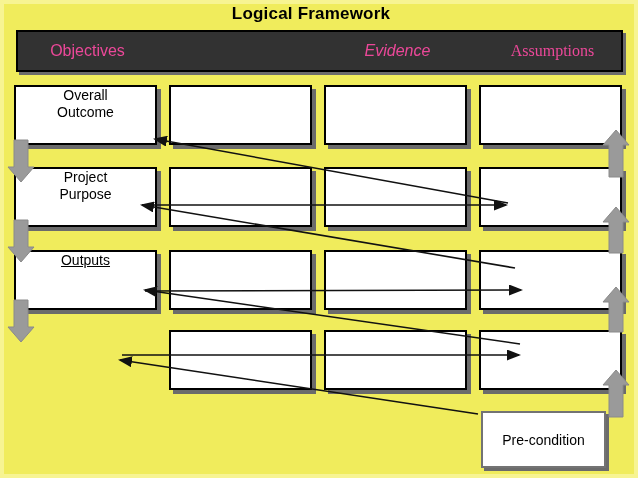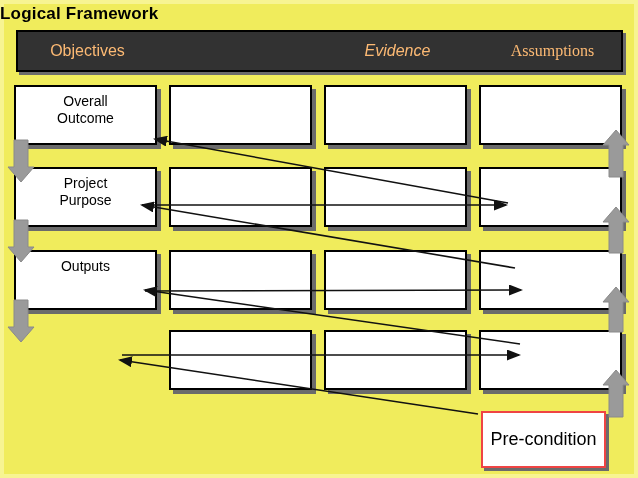--- a/index.html
+++ b/index.html
@@ -3,53 +3,53 @@
 <meta charset="utf-8">
 <style>
   html,body{margin:0;padding:0;}
   body{width:638px;height:478px;font-family:"Liberation Sans","DejaVu Sans",sans-serif;}
   #stage{
     position:relative;width:638px;height:478px;overflow:hidden;
     background:#f0ec5c;
     box-shadow:inset 0 0 0 4px #f7f492;
   }
   .title{
-    position:absolute;top:4px;left:0;width:622px;text-align:left;
+    position:absolute;top:4px;left:0;width:622px;text-align:center;
     font-size:17px;font-weight:bold;color:#000;letter-spacing:.2px;
   }
   .header-bar{
     position:absolute;left:16px;top:30px;width:603px;height:38px;
     background:#323232;border:2px solid #000;
     box-shadow:3px 3px 0 #6b6b6b;
   }
   .header-col{
     position:absolute;top:0;height:100%;display:flex;align-items:center;justify-content:center;
-    color:#fdba74;font-size:16px;
+    color:#ec4899;font-size:16px;
   }
   .hc1{left:-2px;width:143px;}
   .hc2{left:153px;width:143px;}
   .hc3{left:308px;width:143px;font-style:italic;}
   .hc4{left:463px;width:143px;font-family:Liberation Serif, serif;}
   .cell{
     position:absolute;width:139px;height:56px;
     background:#fff;border:2px solid #000;
     box-shadow:4px 4px 0 #6b6b6b;
   }
   .c1{left:14px;}.c2{left:169px;}.c3{left:324px;}.c4{left:479px;}
-  .r1{top:85px;}.r2{top:167px;}.r3{top:250px;}.r4{top:330px;}
+  .r1{top:85px;}.r2{top:167px;}.r3{top:250px;text-decoration:underline;}.r4{top:330px;}
   .cell-label{
-    width:100%;padding-top:6px;text-align:center;
+    width:100%;text-align:center;
     font-size:14px;line-height:17px;color:#000;white-space:pre-line;
   }
   .precondition{
     position:absolute;left:481px;top:411px;width:121px;height:53px;
-    background:#fff;border:2px solid #ef4444;
+    background:#fff;border:2px solid #737373;
     box-shadow:3px 3px 0 #6b6b6b;
     display:flex;align-items:center;justify-content:center;
-    font-size:18px;color:#000;
+    font-size:14px;color:#000;
   }
   #overlay{position:absolute;left:0;top:0;width:638px;height:478px;pointer-events:none;}
 </style>
 </head>
 <body>
 
 <div id="stage">
 
   <div class="title">Logical Framework</div>
 

